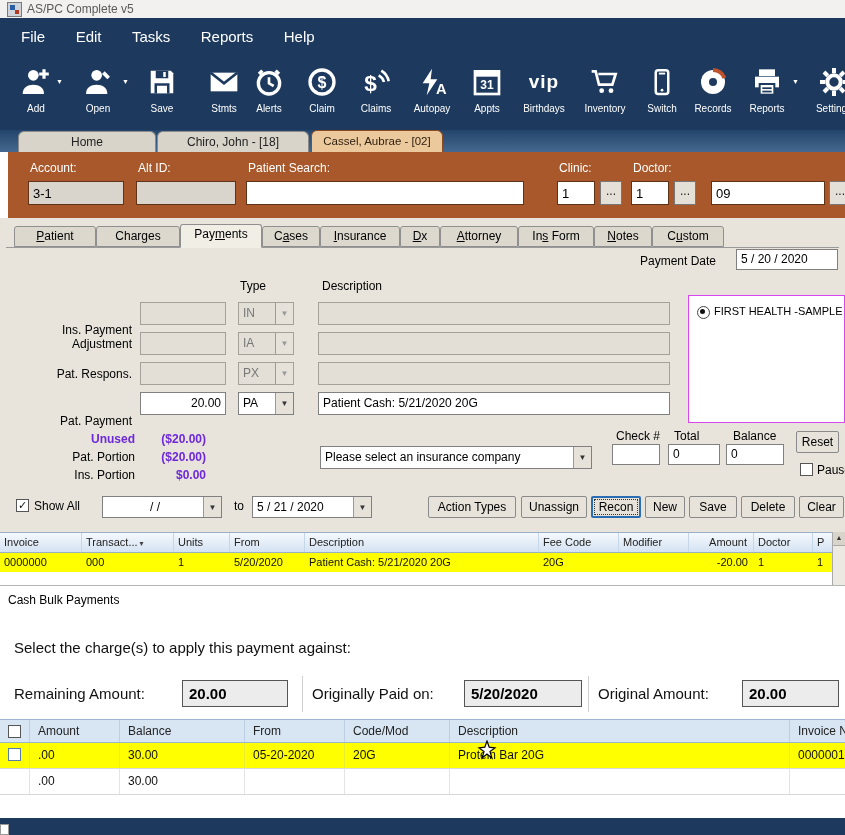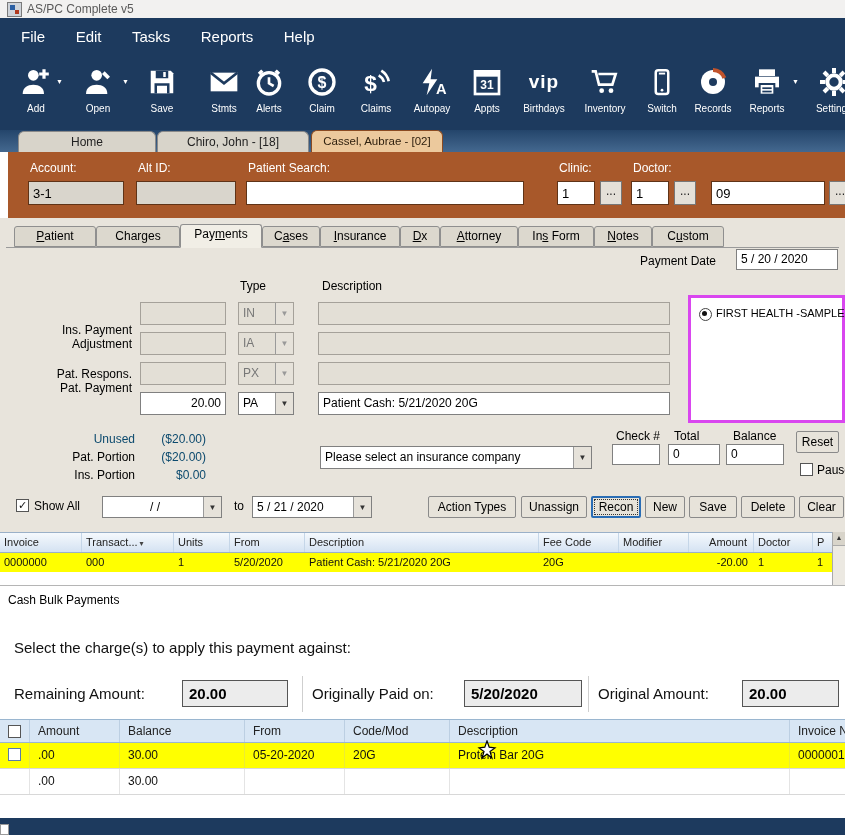--- a/index.html
+++ b/index.html
@@ -43,25 +43,25 @@
   .flbl{position:absolute;font-size:12px;color:#000;white-space:nowrap;}
   .fbox{position:absolute;height:23px;background:#fff;border:1px solid #808080;font-size:12px;line-height:21px;
         padding:0 4px;box-sizing:border-box;overflow:hidden;white-space:nowrap;}
   .fbox.dis{background:#e3dfd6;border-color:#a5a19a;color:#6a6a6a;}
   .combo{position:absolute;height:23px;background:#fff;border:1px solid #808080;box-sizing:border-box;font-size:12px;line-height:21px;}
   .combo .val{position:absolute;left:4px;top:0;right:18px;overflow:hidden;white-space:nowrap;}
   .combo .arr{position:absolute;right:0;top:0;bottom:0;width:17px;background:#e6e2da;border-left:1px solid #9a9a9a;
         text-align:center;font-size:8px;line-height:21px;color:#333;}
   .combo.dis{background:#e3dfd6;border-color:#a5a19a;color:#777;}
   .combo.dis .arr{color:#999;}
-  .radio-panel{position:absolute;left:688px;top:77px;width:157px;height:128px;background:#fff;border:3px solid #d946ef;box-sizing:border-box;}
+  .radio-panel{position:absolute;left:688px;top:77px;width:157px;height:128px;background:#fff;border:1px solid #d946ef;box-sizing:border-box;}
   .radio{position:absolute;left:8px;top:10px;width:11px;height:11px;border:1px solid #444;border-radius:50%;background:#fff;}
   .radio i{position:absolute;left:2px;top:2px;width:5px;height:5px;border-radius:50%;background:#111;}
   .radio-lbl{position:absolute;left:25px;top:9px;font-size:11px;white-space:nowrap;}
-  .red{color:#0c4a6e;}
+  .red{color:#6d28d9;font-weight:bold;}
   .tlabel{position:absolute;width:125px;text-align:right;font-size:12px;white-space:nowrap;}
   .tvalue{position:absolute;left:138px;width:68px;text-align:right;font-size:12px;white-space:nowrap;}
   .btn{position:absolute;height:22px;background:#e7e3da;border:1px solid #8a8a8a;border-radius:2px;font-size:12px;
        line-height:20px;text-align:center;box-sizing:border-box;color:#000;white-space:nowrap;}
   .btn.focus{border:2px solid #2a6db5;outline:1px dotted #333;outline-offset:-4px;line-height:18px;}
   .chk{position:absolute;width:13px;height:13px;background:#fff;border:1px solid #555;box-sizing:border-box;
        font-size:11px;line-height:11px;text-align:center;color:#111;}
   
   .g1-head{position:absolute;left:0;top:314px;width:845px;height:21px;display:flex;
        background:linear-gradient(#f5f9fd,#d4e2f2);border-top:1px solid #9ab0c8;border-bottom:1px solid #9ab0c8;box-sizing:border-box;}
@@ -345,21 +345,21 @@
     <div class="fbox dis" style="left:318px;top:114px;width:352px;"></div>
 
     <div class="flbl" style="left:10px;top:149px;width:122px;text-align:right;">Pat. Respons.</div>
     <div class="fbox dis" style="left:140px;top:144px;width:86px;"></div>
     <div class="combo dis" style="left:238px;top:144px;width:56px;">
       <span class="val">PX</span>
         <span class="arr">▼</span>
     </div>
     <div class="fbox dis" style="left:318px;top:144px;width:352px;"></div>
 
-    <div class="flbl" style="left:10px;top:163px;width:122px;text-align:right;">Pat. Payment</div>
+    <div class="flbl" style="left:10px;top:196px;width:122px;text-align:right;">Pat. Payment</div>
     <div class="fbox" style="left:140px;top:174px;width:86px;text-align:right;">20.00</div>
     <div class="combo" style="left:238px;top:174px;width:56px;">
       <span class="val">PA</span>
         <span class="arr">▼</span>
     </div>
     <div class="fbox" style="left:318px;top:174px;width:352px;">Patient Cash: 5/21/2020 20G</div>
 
     <div class="radio-panel">
       <div class="radio">
           <i></i>

